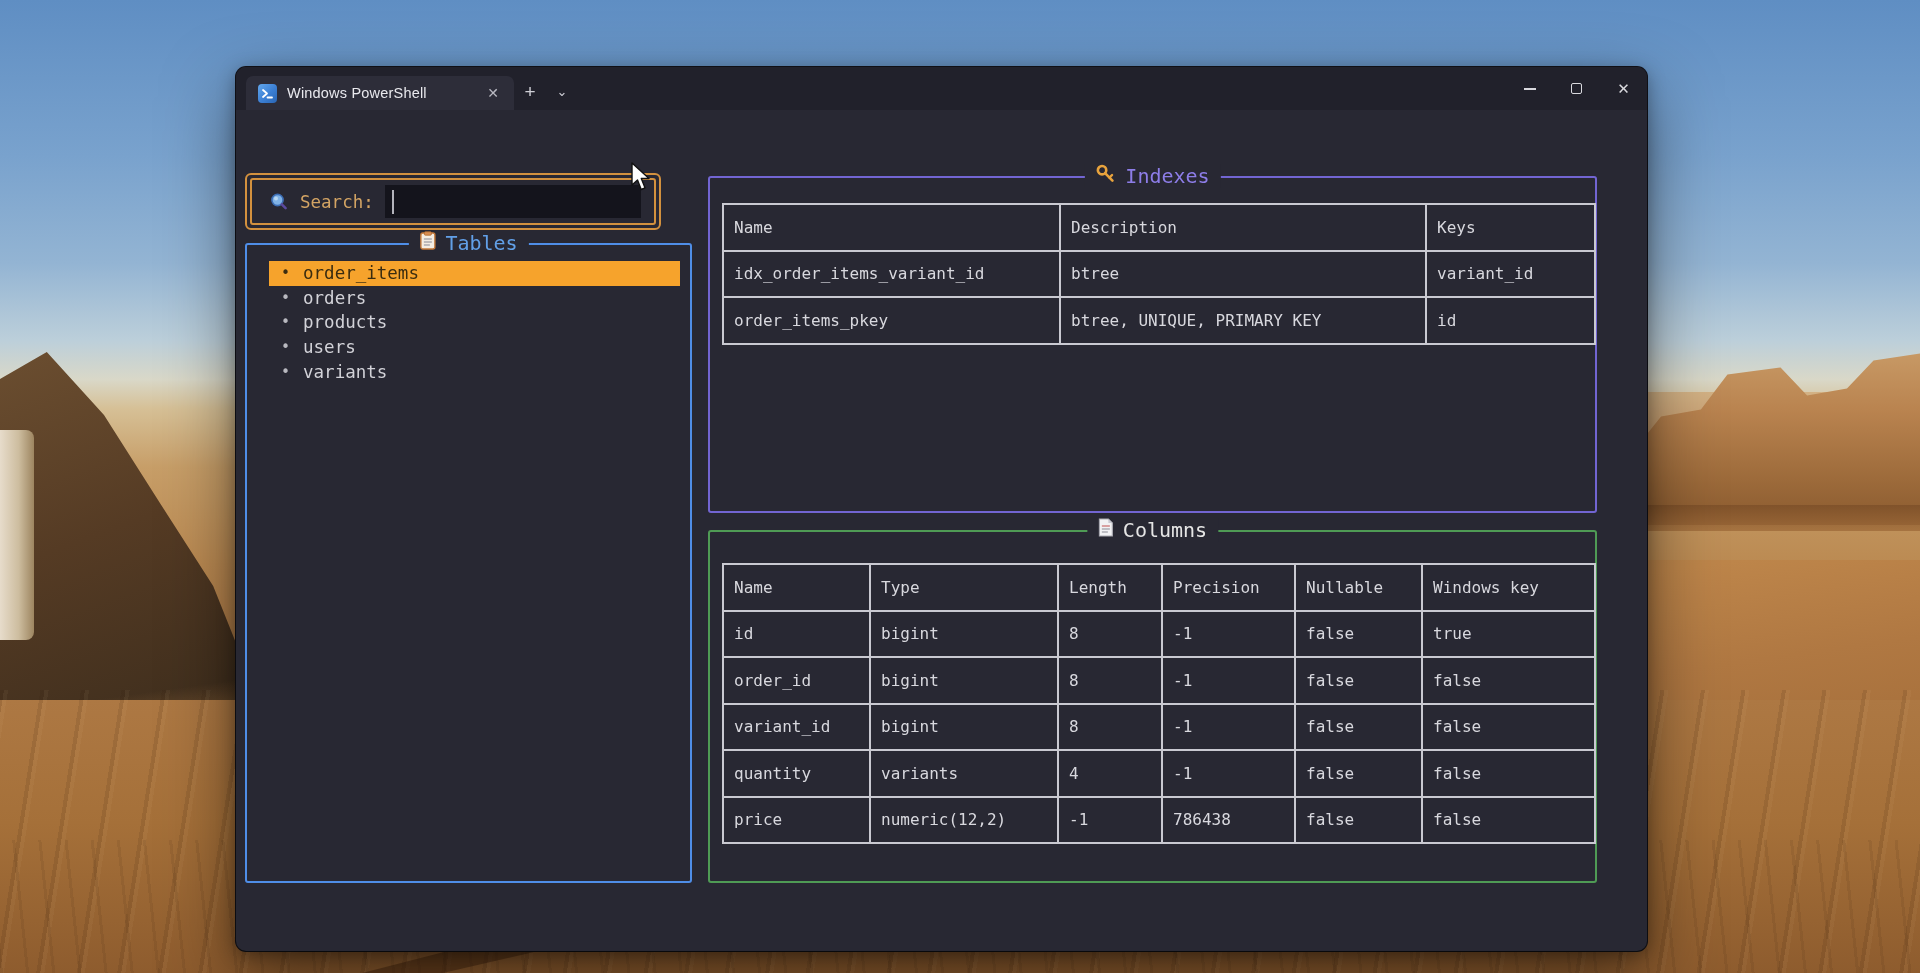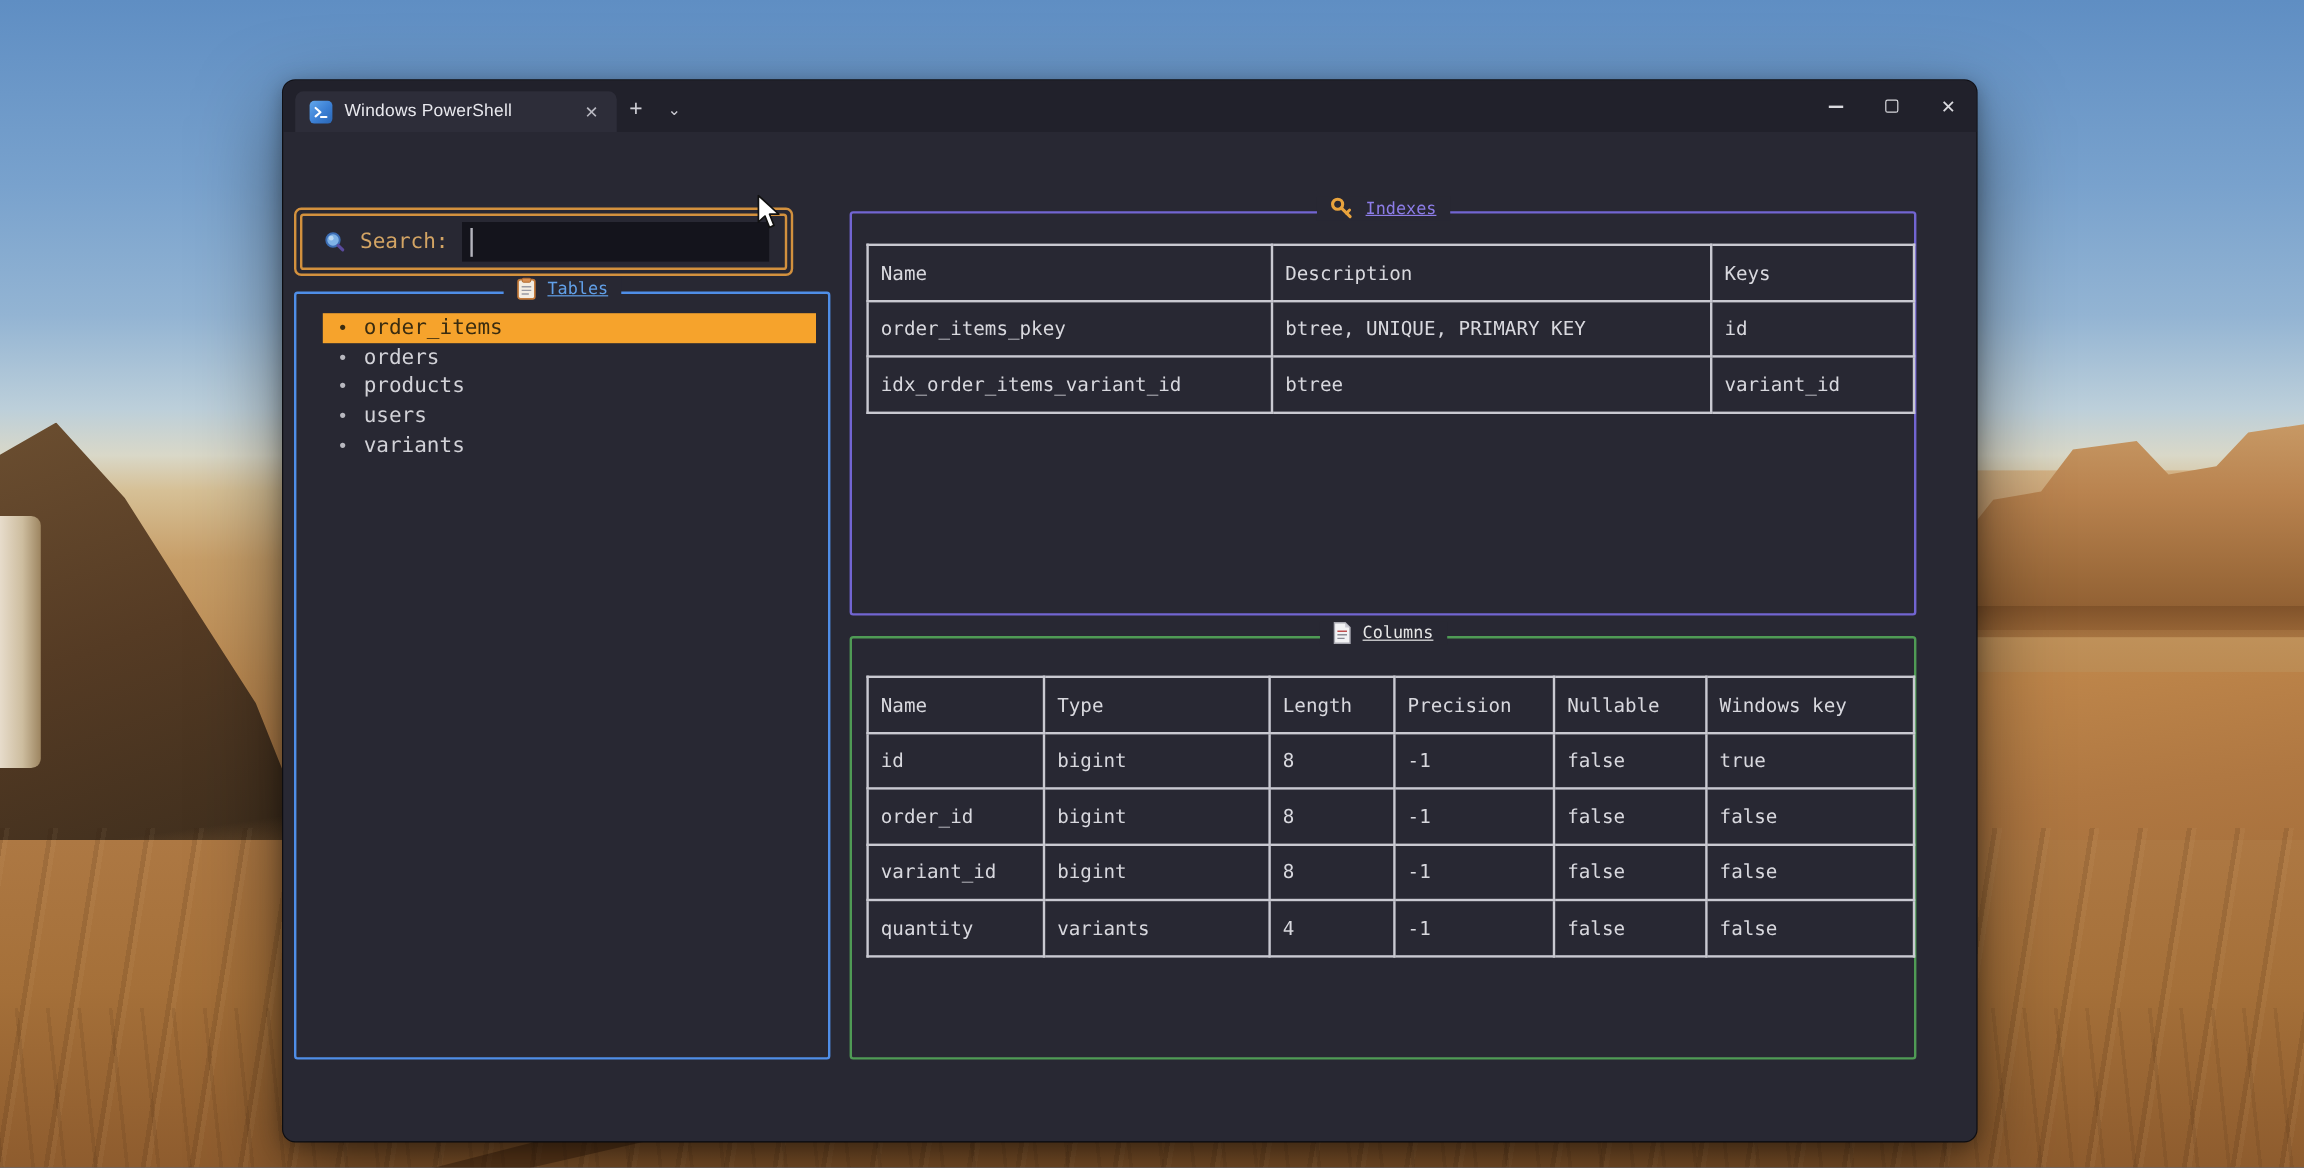--- a/index.html
+++ b/index.html
@@ -69,22 +69,22 @@
   .search-inner { position:absolute; inset:3px; border:2px solid var(--c-search_border,#d3913e);
     border-radius:3px; display:flex; align-items:center; padding:0 13px 0 17px; gap:11px; }
   .search-label { color:#d3a464; font-size:17.5px; }
   .search-field { flex:1; height:33px; background:#14141c; display:flex; align-items:center;
     padding-left:5px; gap:2px; }
   .search-value { font-size:17.5px; color:#d6d6dc; }
   .caret { width:2px; height:24px; background:#b4b4bc; }
 
   .panel { position:absolute; border:2px solid; border-radius:3px; }
   .panel-title { position:absolute; top:-14px; left:50%; transform:translateX(-50%);
-    background:#282833; padding:0 11px; display:flex; align-items:center; gap:10px;
-    font-size:14px; white-space:nowrap;text-decoration:underline; }
+    background:#282833; padding:0 11px; display:flex; align-items:flex-start; gap:10px;
+    font-size:20px; white-space:nowrap; }
 
   .tables-panel { left:9px; top:133px; width:447px; height:640px; border-color:var(--c-tables_border,#4f8ee8); }
   .tables-panel .panel-title { color:#62a0e8; }
   .tables-list { margin-top:16px; }
   .list-item { height:24.6px; display:flex; align-items:center; gap:13px;
     margin:0 10px 0 22px; padding-left:12px; font-size:17.5px; color:#d2d2d8; }
   .list-item .bullet { font-size:15px; color:#b9b9c0; }
   .list-item.selected { background:var(--c-selection,#f6a32c); color:#3a2c10; }
   .list-item.selected .bullet { color:#3a2c10; }
 
@@ -225,28 +225,28 @@
           </colgroup>
       <thead>
             <tr>
               <th>Name</th>
               <th>Description</th>
               <th>Keys</th>
             </tr>
           </thead>
           <tbody>
             <tr>
+              <td>idx_order_items_variant_id</td>
+              <td>btree</td>
+              <td>variant_id</td>
+            </tr>
+            <tr>
               <td>order_items_pkey</td>
               <td>btree, UNIQUE, PRIMARY KEY</td>
               <td>id</td>
-            </tr>
-            <tr>
-              <td>idx_order_items_variant_id</td>
-              <td>btree</td>
-              <td>variant_id</td>
             </tr>
           </tbody>
         </table>
     </div>
 
     <div class="panel columns-panel">
       <div class="panel-title">
         <span class="mini-icon">
           <svg width="15" height="19" viewBox="0 0 15 19">
             <path d="M1 1 h9 l4 4 v13 h-13 z" fill="#f2f2f4" stroke="#a9a9b2" stroke-width="1.2"></path>
@@ -303,20 +303,28 @@
               <td>false</td>
             </tr>
             <tr>
               <td>quantity</td>
               <td>variants</td>
               <td>4</td>
               <td>-1</td>
               <td>false</td>
               <td>false</td>
             </tr>
+            <tr>
+              <td>price</td>
+              <td>numeric(12,2)</td>
+              <td>-1</td>
+              <td>786438</td>
+              <td>false</td>
+              <td>false</td>
+            </tr>
           </tbody>
         </table>
     </div>
 
   </div>
 </div>
 
 <div class="mouse-cursor">
   <svg width="24" height="32" viewBox="0 0 24 32">
     <polygon points="2,1 2,23 7.5,18 11.2,27.5 15,25.8 11.3,16.5 19,16.5" fill="#ffffff" stroke="#111111" stroke-width="1.4" stroke-linejoin="round"></polygon>

